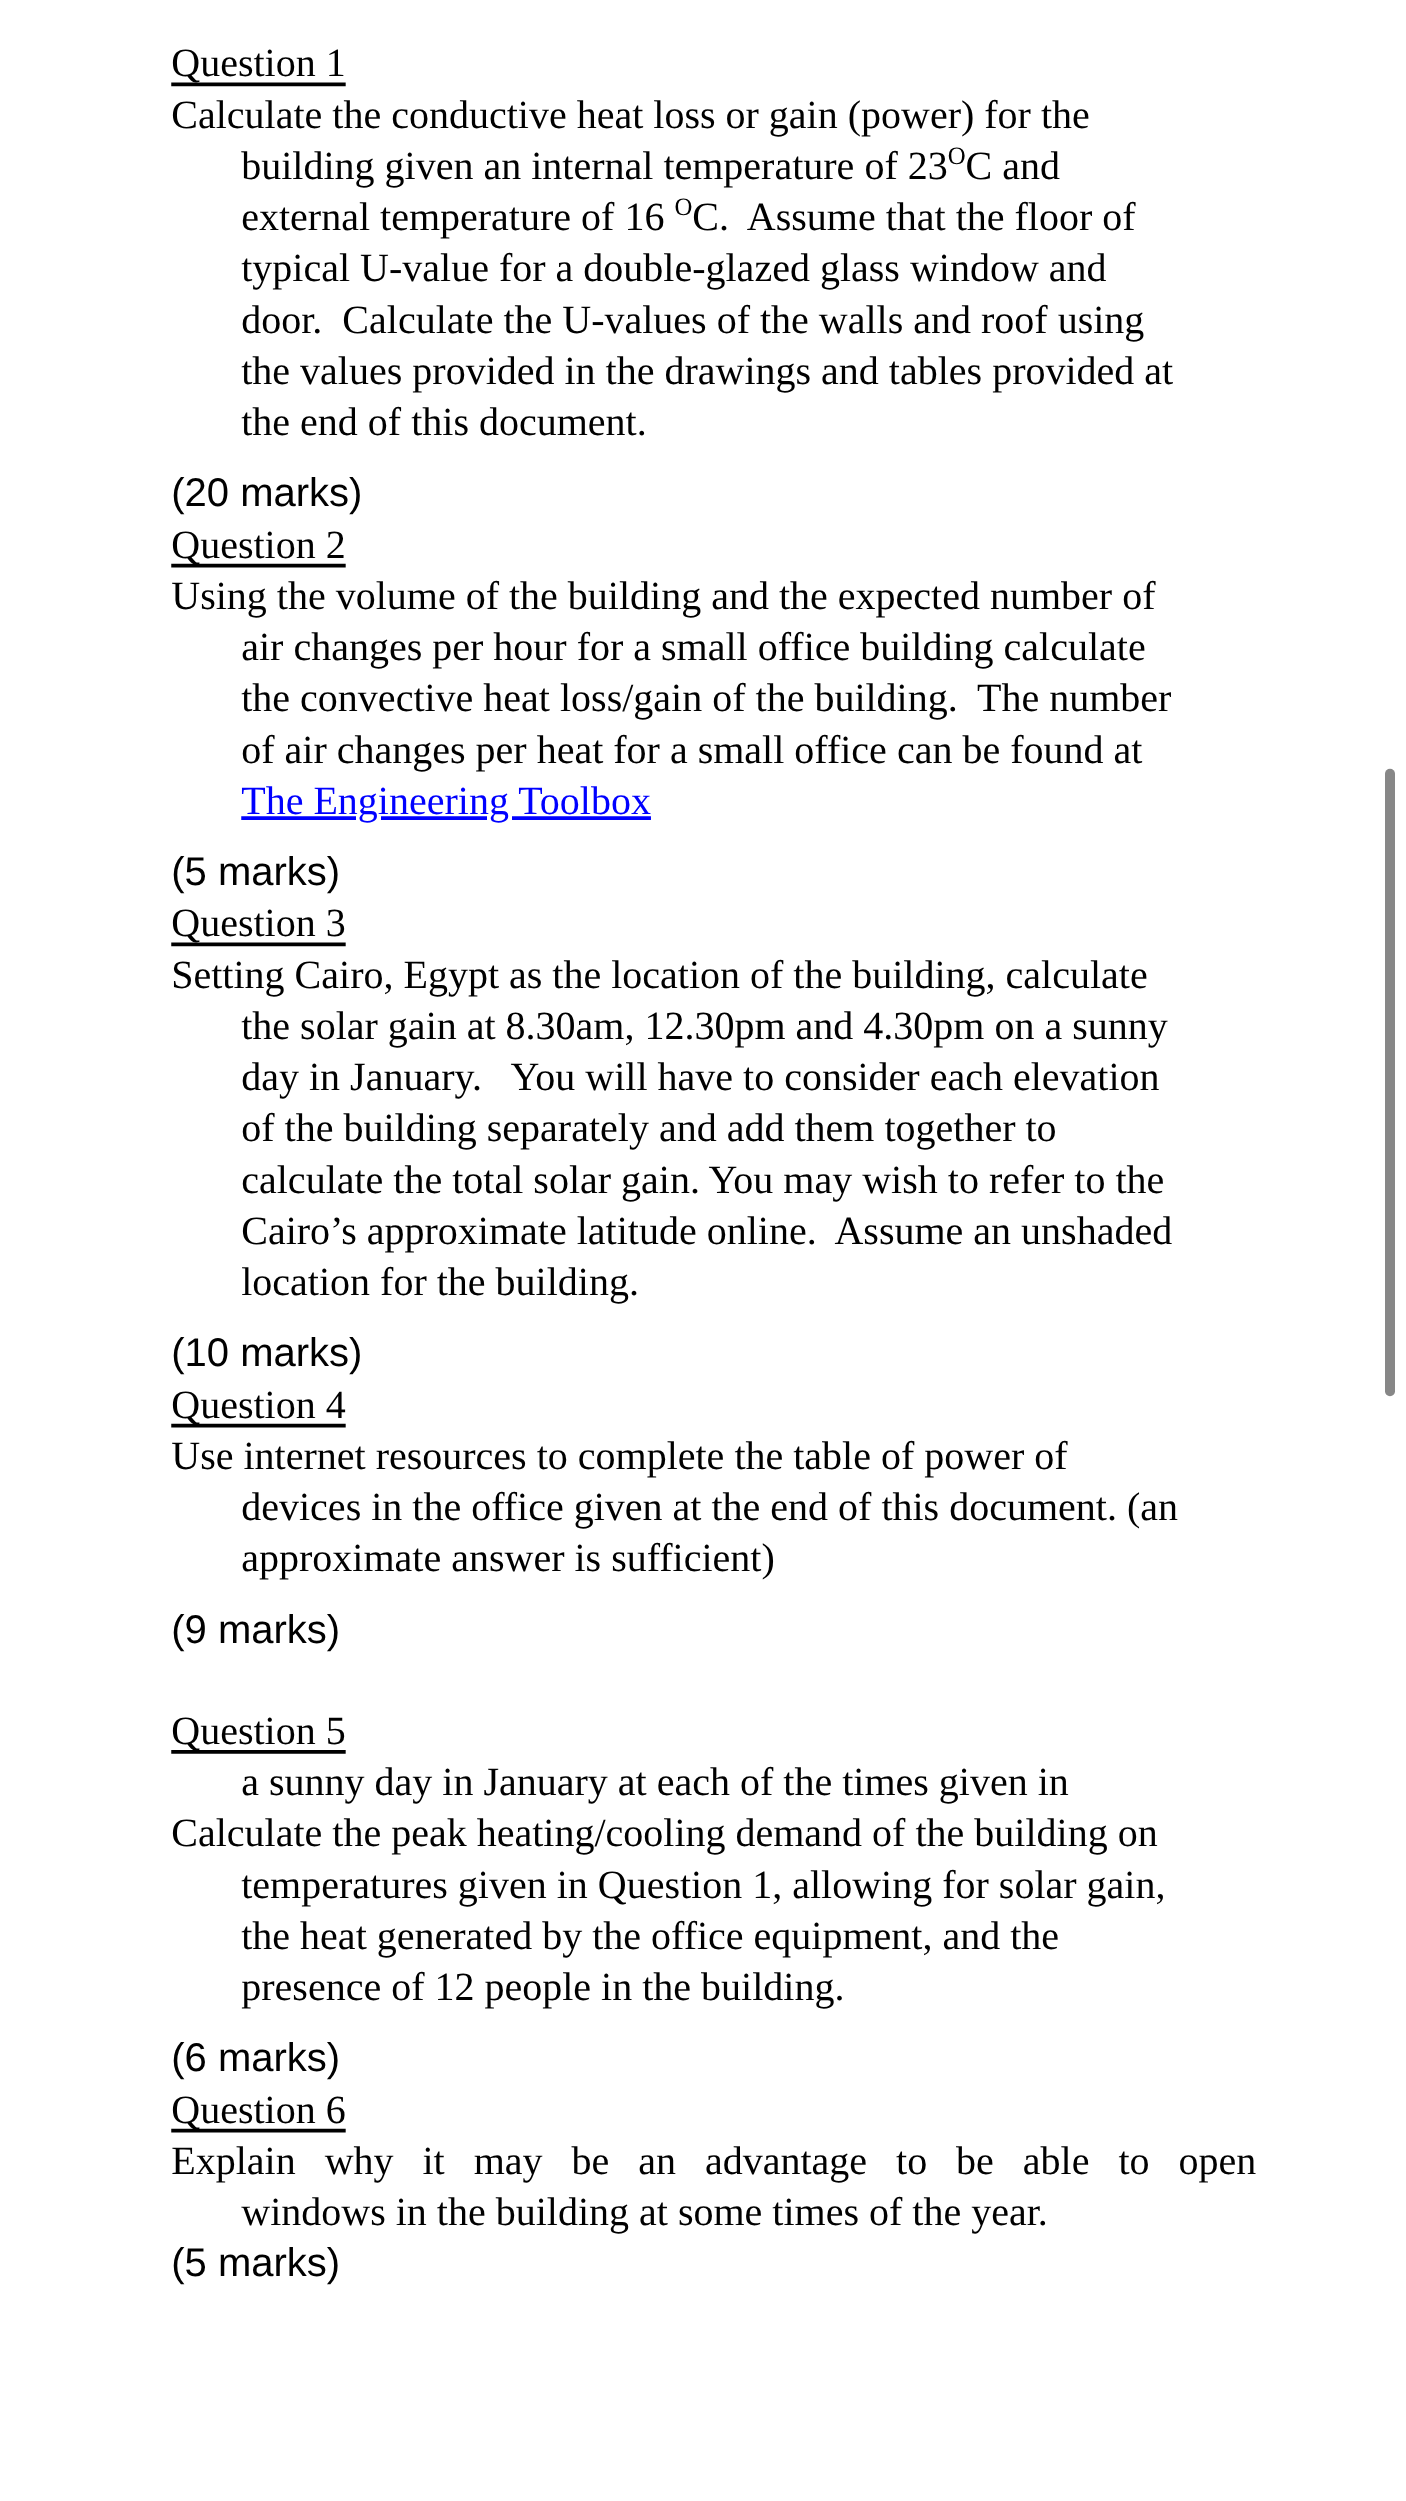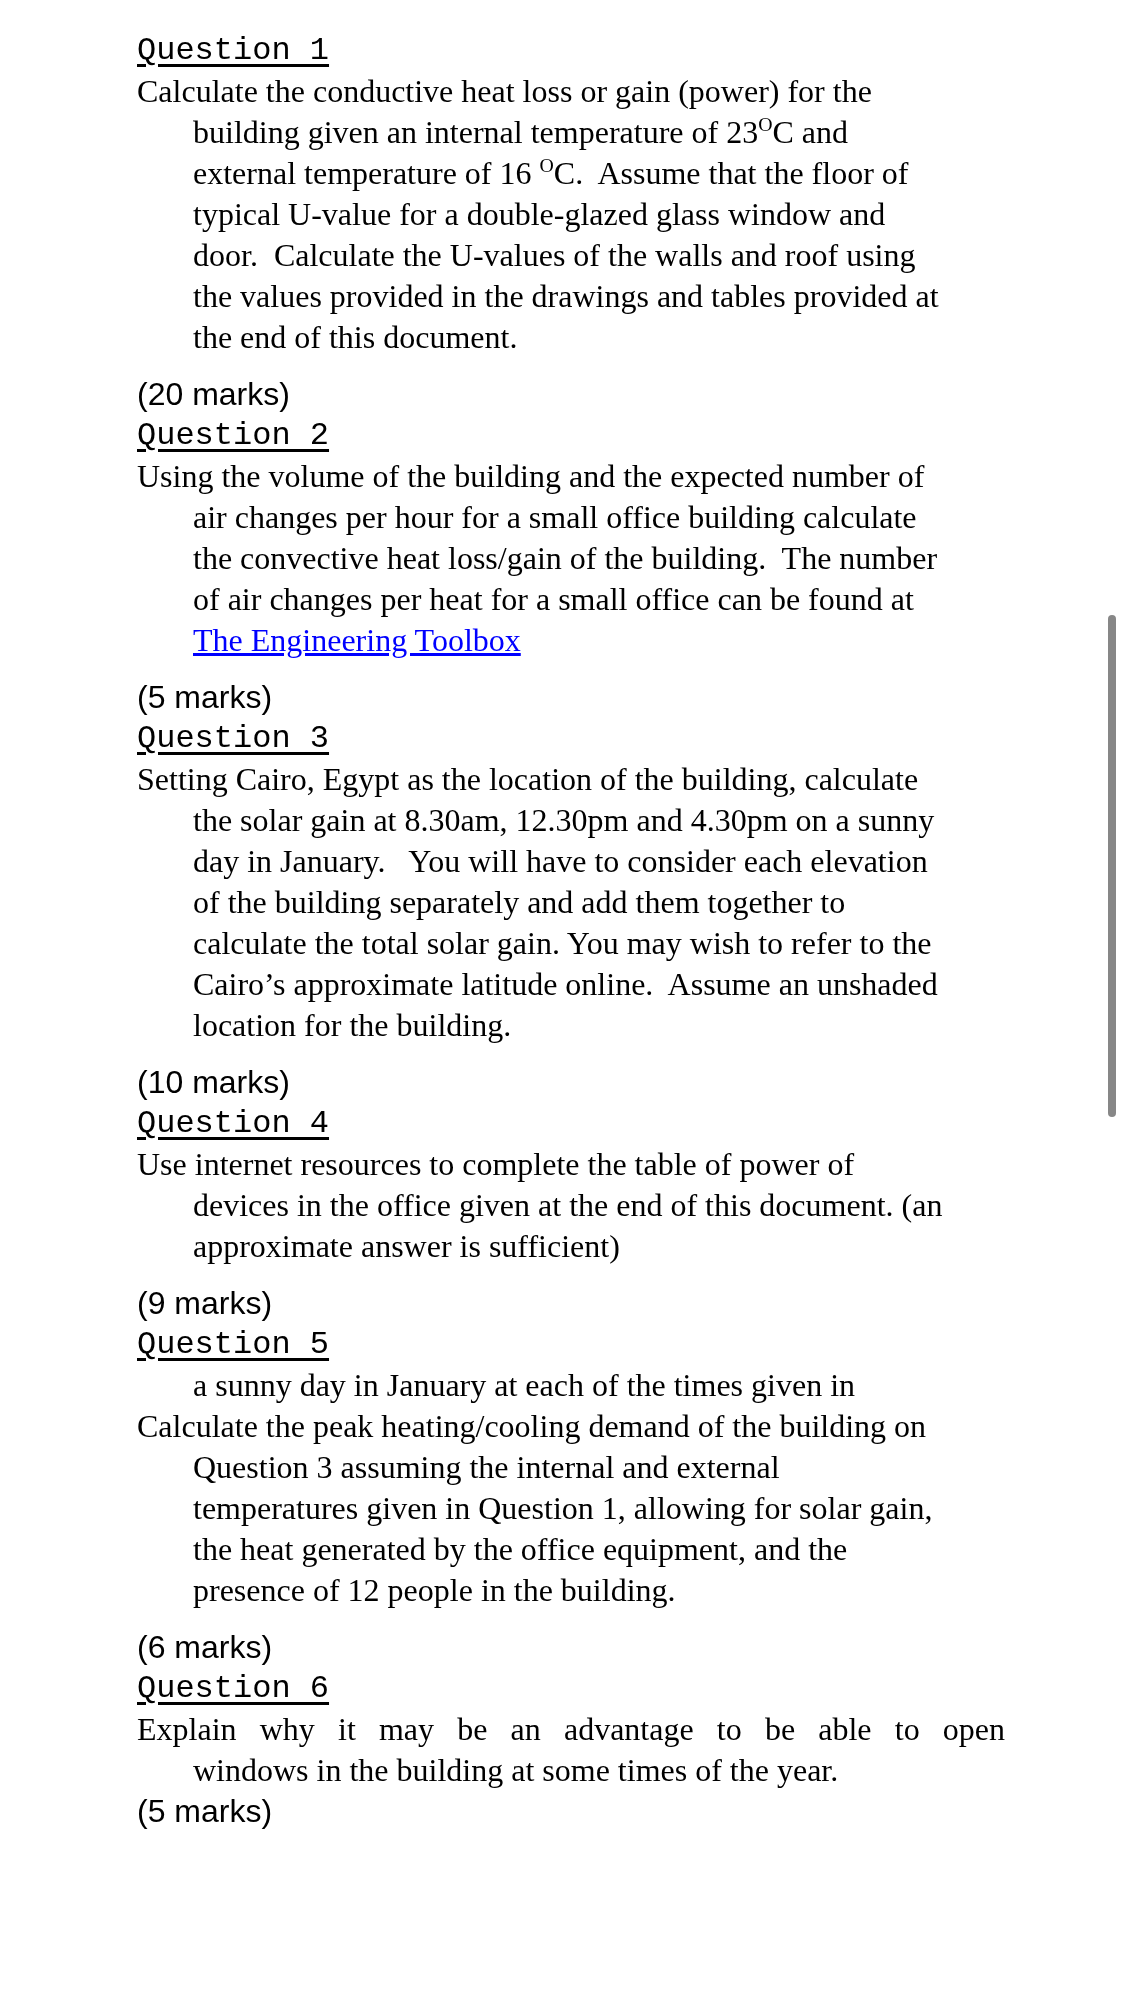--- a/index.html
+++ b/index.html
@@ -15,23 +15,23 @@
     color: #000000;
   }
   .content {
     position: absolute;
     top: 30px;
     left: 137px;
     width: 868px;
   }
   .question { margin: 0; }
   
-  .question:nth-of-type(5) { }
+  .question:nth-of-type(5) { margin-top: 40px; }
   .heading {
-    font-family: Liberation Mono, monospace;
+    font-family: Liberation Serif, serif;
     text-decoration: underline;
     text-decoration-thickness: 3px;
     text-underline-offset: 5px;
     white-space: pre;
   }
   .line { white-space: pre; }
   .line.indent { padding-left: 56px; }
   .line.justify {
     white-space: normal;
     text-align: justify;
@@ -104,21 +104,20 @@
         <div class="heading">Question 4</div>
         <div class="line"><span>Use internet resources to complete the table of power of</span></div>
         <div class="line indent"><span>devices in the office given at the end of this document. (an</span></div>
         <div class="line indent"><span>approximate answer is sufficient)</span></div>
         <div class="marks">(9 marks)</div>
       </section>
       <section class="question">
         <div class="heading">Question 5</div>
         <div class="line indent"><span>a sunny day in January at each of the times given in</span></div>
         <div class="line"><span>Calculate the peak heating/cooling demand of the building on</span></div>
-        <div class="line indent"><span>Question 3 assuming the internal and external</span></div>
         <div class="line indent"><span>temperatures given in Question 1, allowing for solar gain,</span></div>
         <div class="line indent"><span>the heat generated by the office equipment, and the</span></div>
         <div class="line indent"><span>presence of 12 people in the building.</span></div>
         <div class="marks">(6 marks)</div>
       </section>
       <section class="question">
         <div class="heading">Question 6</div>
         <div class="line justify"><span>Explain why it may be an advantage to be able to open</span></div>
         <div class="line indent"><span>windows in the building at some times of the year.</span></div>
         <div class="marks">(5 marks)</div>

